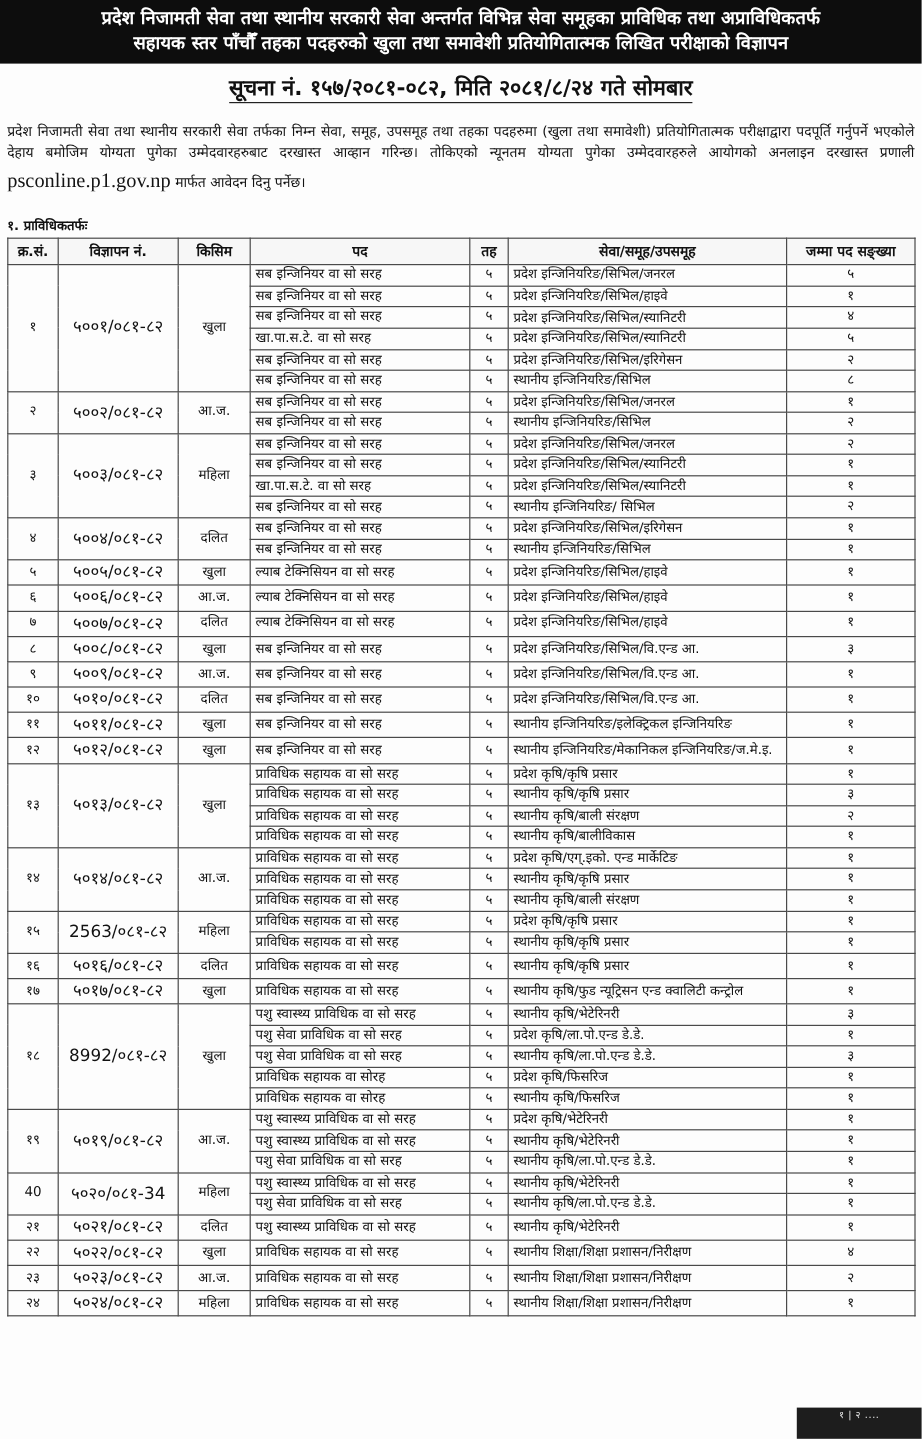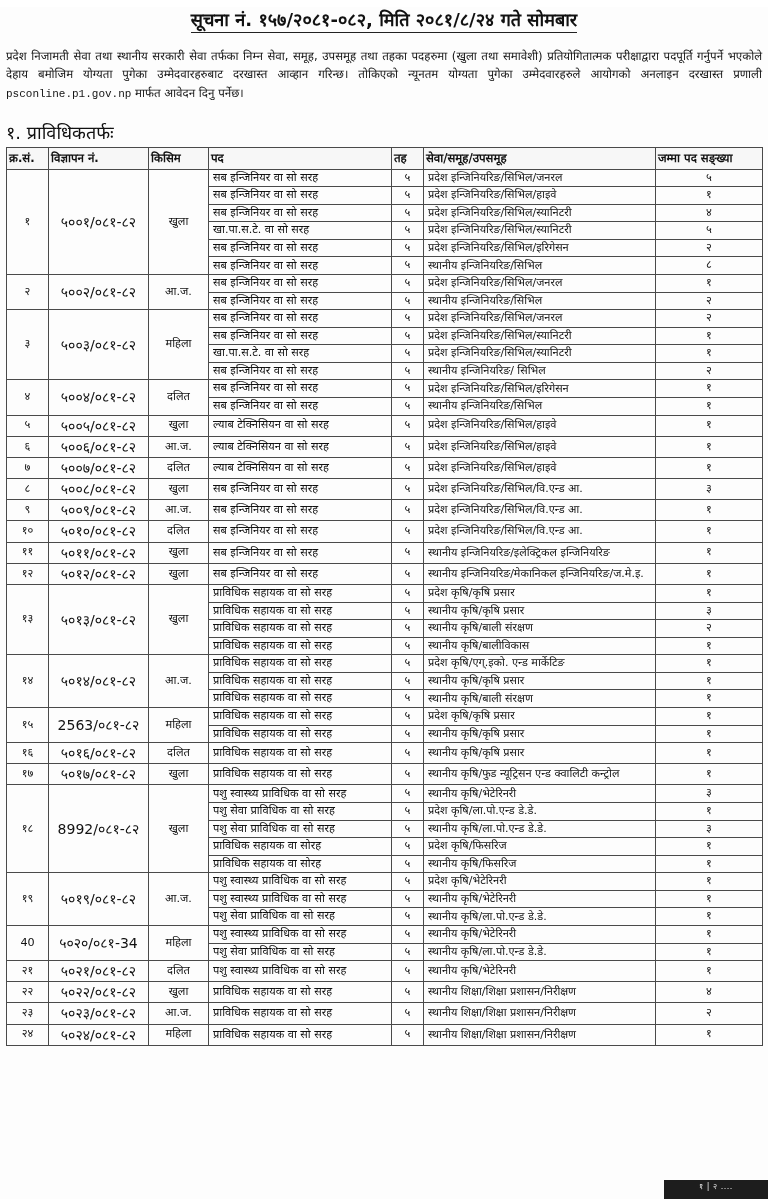--- a/index.html
+++ b/index.html
@@ -56,27 +56,27 @@
 
   
   .intro {
     font-size: 11.6px;
     line-height: 1.62;
     text-align: justify;
     padding: 2px 6px 0 6px;
     color: #141414;
   }
   .intro .mono-url {
-    font-family: Liberation Mono, monospace;
+    font-family: Liberation Serif, serif;
+    font-size: 17px;
+  }
+
+  .section-head {
     font-size: 11px;
-  }
-
-  .section-head {
-    font-size: 18px;
-    font-weight: normal;
+    font-weight: bold;
     padding: 4px 6px 3px 6px;
   }
 
   
   .tbl-wrap {
     padding: 0 6px 0 6px;
   }
   table.jobs {
     border-collapse: collapse;
     width: 756px;
@@ -84,21 +84,21 @@
     font-size: 11.2px;
   }
   table.jobs th, table.jobs td {
     border: 1px solid #4a4a4a;
     padding: 1px 4px;
     vertical-align: middle;
     line-height: 1.3;
     background: #fdfdfd;
   }
   table.jobs thead th {
-    text-align: left;
+    text-align: center;
     font-weight: bold;
     font-size: 11.6px;
     padding: 3px 2px;
     background: #f7f7f7;
   }
   td.c-sn, td.c-adv, td.c-kisim, td.c-tah, td.c-total {
     text-align: center;
     white-space: nowrap;
   }
   td.c-post, td.c-service {
@@ -136,20 +136,24 @@
     text-align: center;
     overflow: hidden;
     letter-spacing: 0.5px;
   }
 </style>
 </head>
 <body>
 
 <div class="page">
 
+  <div class="title-banner">
+    <span class="title-line">प्रदेश निजामती सेवा तथा स्थानीय सरकारी सेवा अन्तर्गत विभिन्न सेवा समूहका प्राविधिक तथा अप्राविधिकतर्फ</span>
+    <span class="title-line">सहायक स्तर पाँचौँ तहका पदहरुको खुला तथा समावेशी प्रतियोगितात्मक लिखित परीक्षाको विज्ञापन</span>
+  </div>
 
   <div class="notice-no-wrap">
     <span class="notice-no">सूचना नं. १५७/२०८१-०८२, मिति २०८१/८/२४ गते सोमबार</span>
   </div>
 
   <p class="intro">
     <span>प्रदेश निजामती सेवा तथा स्थानीय सरकारी सेवा तर्फका निम्न सेवा, समूह, उपसमूह तथा तहका पदहरुमा (खुला तथा समावेशी) प्रतियोगितात्मक परीक्षाद्वारा पदपूर्ति गर्नुपर्ने भएकोले देहाय बमोजिम योग्यता पुगेका उम्मेदवारहरुबाट दरखास्त आव्हान गरिन्छ। तोकिएको न्यूनतम योग्यता पुगेका उम्मेदवारहरुले आयोगको अनलाइन दरखास्त प्रणाली </span><span class="mono-url">psconline.p1.gov.np</span><span> मार्फत आवेदन दिनु पर्नेछ।</span>
   </p>
 
   <div class="section-head">१. प्राविधिकतर्फः</div>

